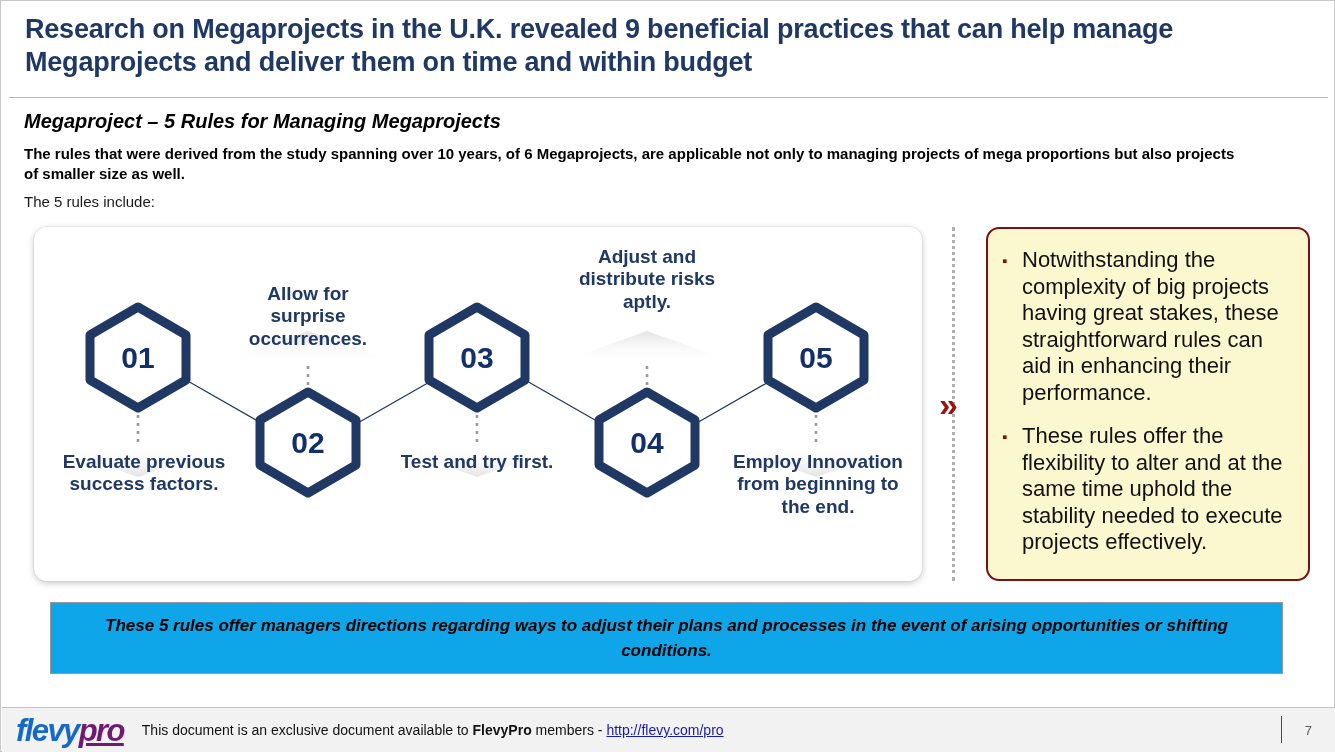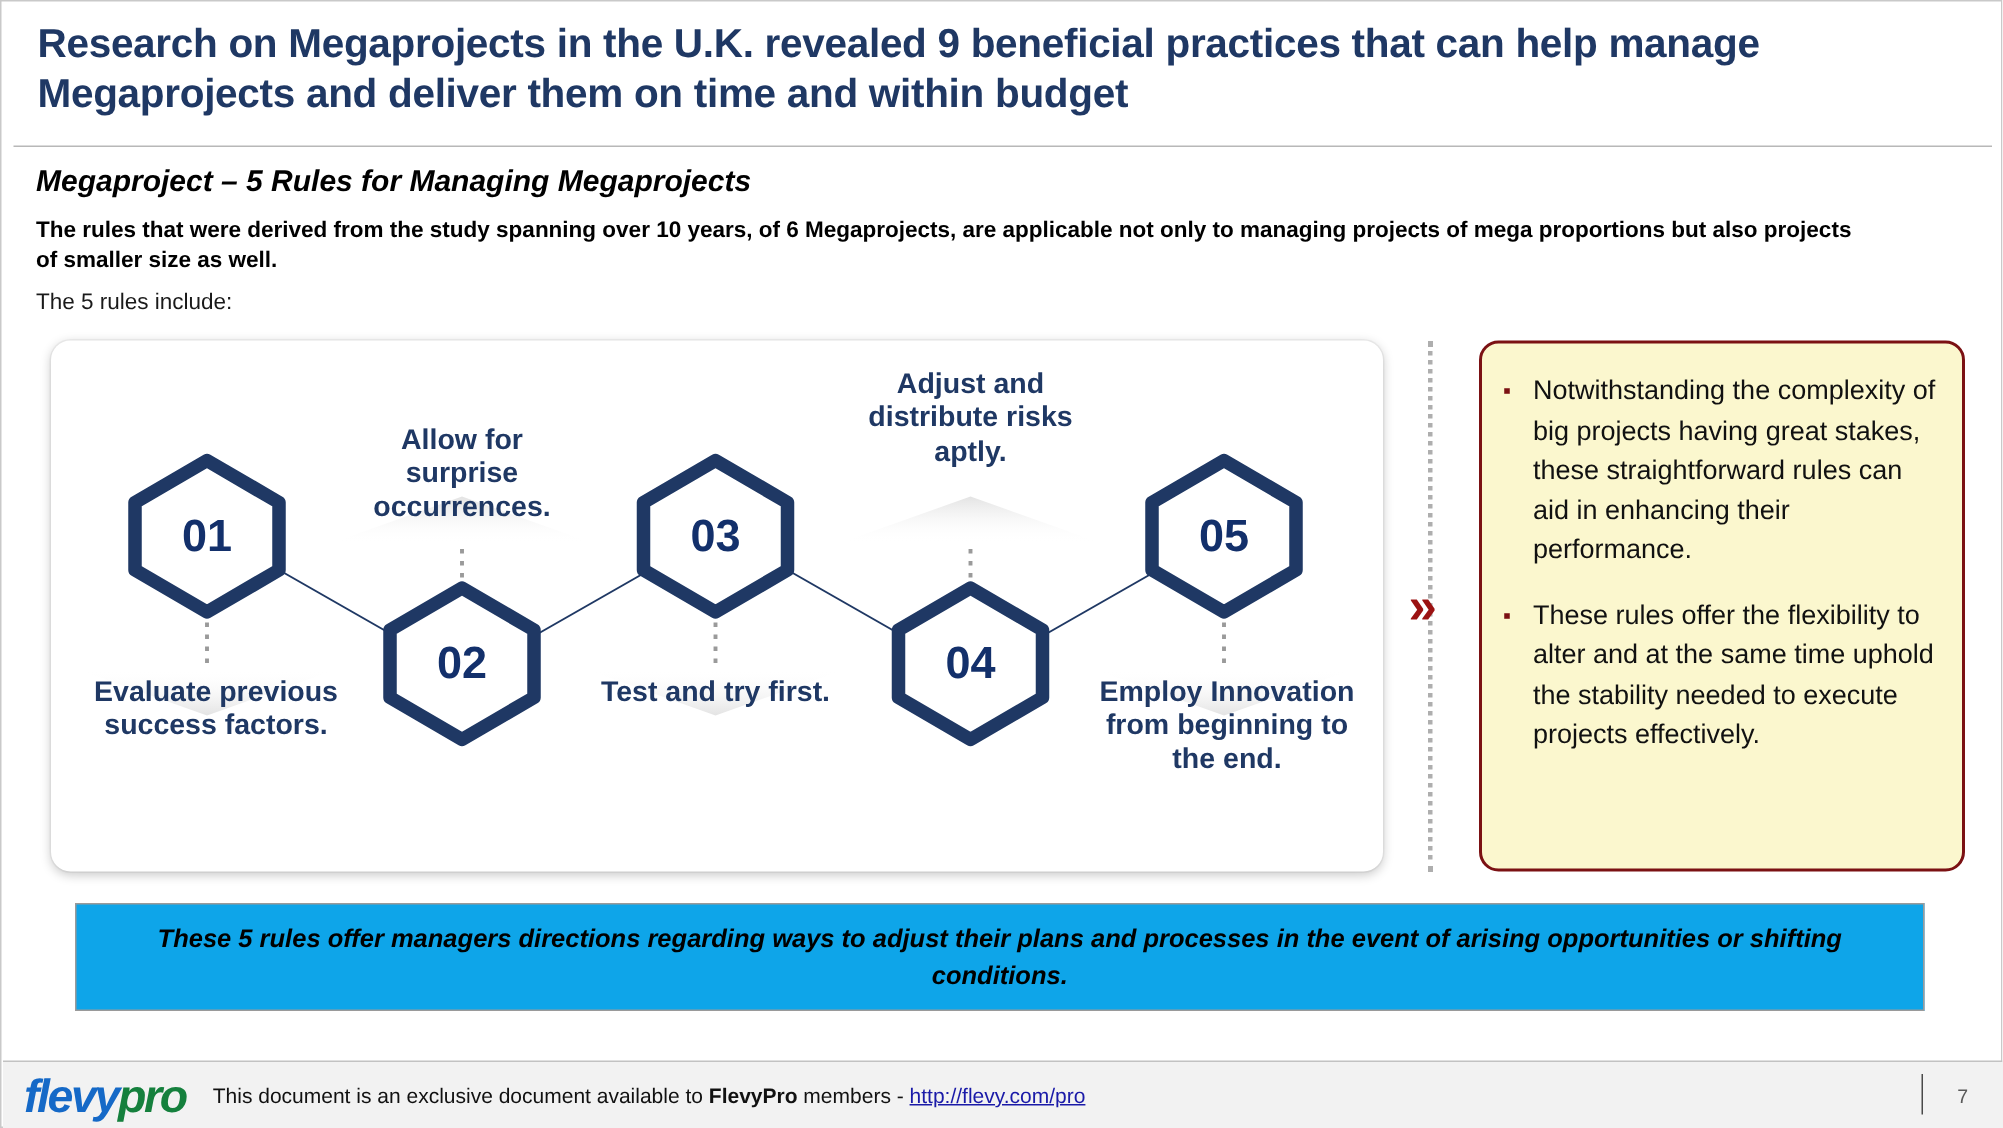--- a/index.html
+++ b/index.html
@@ -123,21 +123,21 @@
   .cdot{
     flex:0 0 auto;
     width:20px;
     color:#7B1113;
     font-size:15px;
     line-height:27px;
   }
   .ctext{
     flex:1 1 auto;
     color:#111;
-    font-size:18px;
+    font-size:22px;
     line-height:26.5px;
   }
 
   
   .summary{
     position:absolute;left:49px;top:601px;width:1233px;height:72px;
     background:#0ea5e9;
     border:1px solid #9a9a9a;
     box-sizing:border-box;
     display:flex;align-items:center;justify-content:center;
@@ -165,21 +165,21 @@
   .logo{
     margin-left:14px;
     font-size:31px;
     font-weight:bold;
     font-style:italic;
     letter-spacing:-1.6px;
     line-height:1;
     white-space:nowrap;
   }
   .logo .a{color:#1569C7;}
-  .logo .b{color:#15803d;}
+  .logo .b{color:#701a75;text-decoration:underline;}
   .foot-text{
     margin-left:18px;
     font-size:14px;
     color:#111;
   }
   .foot-text b{font-weight:bold;}
   .foot-link{color:#1a1aa8;text-decoration:underline;}
   .page-sep{
     position:absolute;right:52px;top:715px;width:1px;height:27px;
     background:#4a4a4a;

